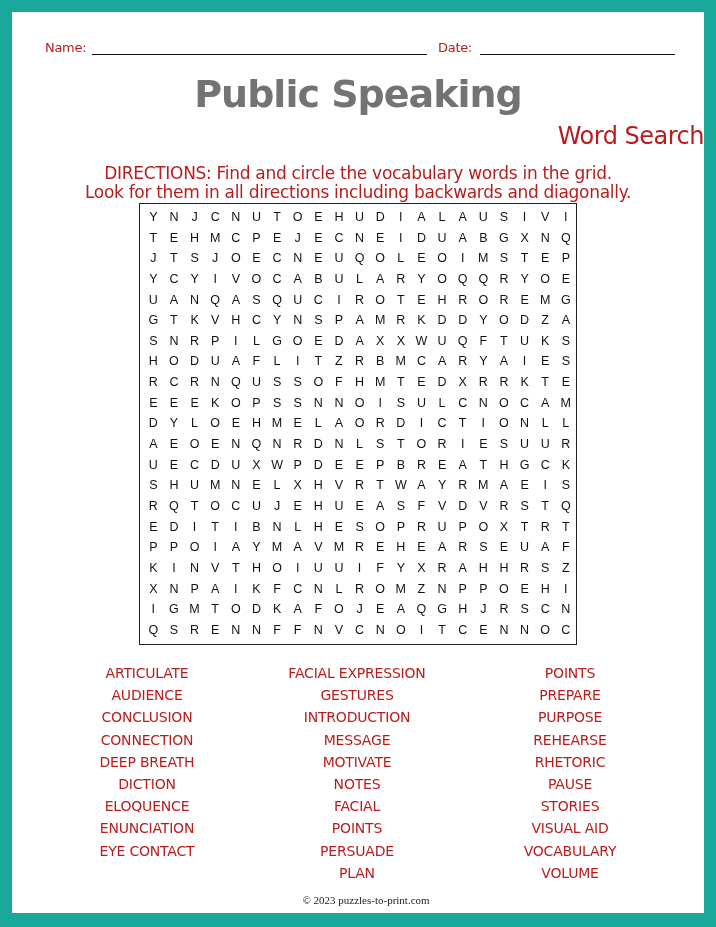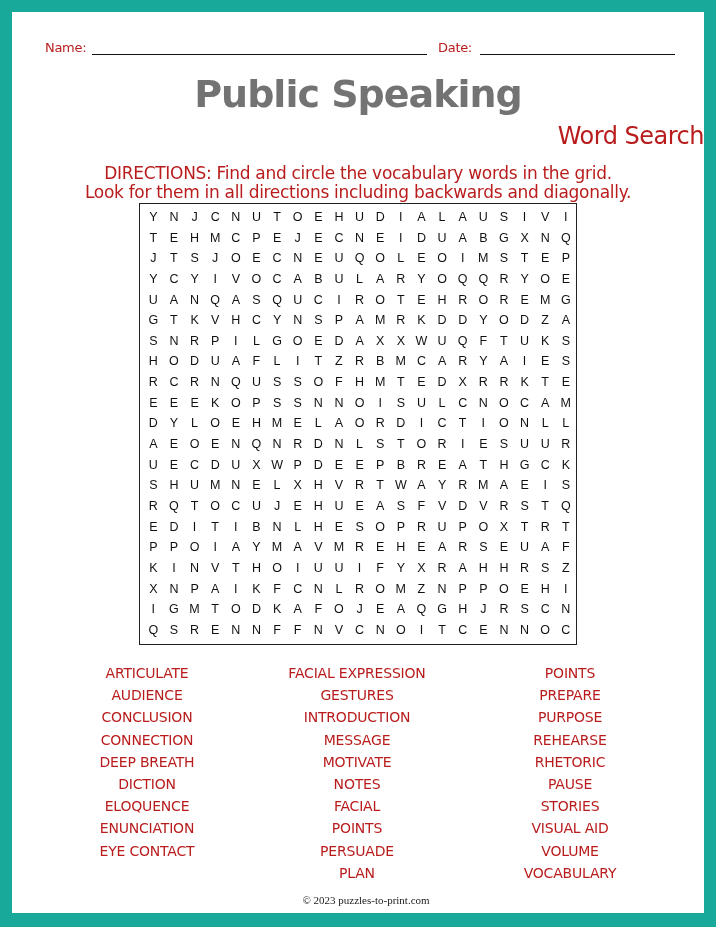--- a/index.html
+++ b/index.html
@@ -595,19 +595,19 @@
       </div>
     <div class="col col3" id="col3">
         <div class="word">POINTS</div>
         <div class="word">PREPARE</div>
         <div class="word">PURPOSE</div>
         <div class="word">REHEARSE</div>
         <div class="word">RHETORIC</div>
         <div class="word">PAUSE</div>
         <div class="word">STORIES</div>
         <div class="word">VISUAL AID</div>
+        <div class="word">VOCABULARY</div>
         <div class="word">VOLUME</div>
-        <div class="word">VOCABULARY</div>
       </div>
   </div>
 
   <div class="footer">© 2023 puzzles-to-print.com</div>
 </div>
 
 </body></html>

